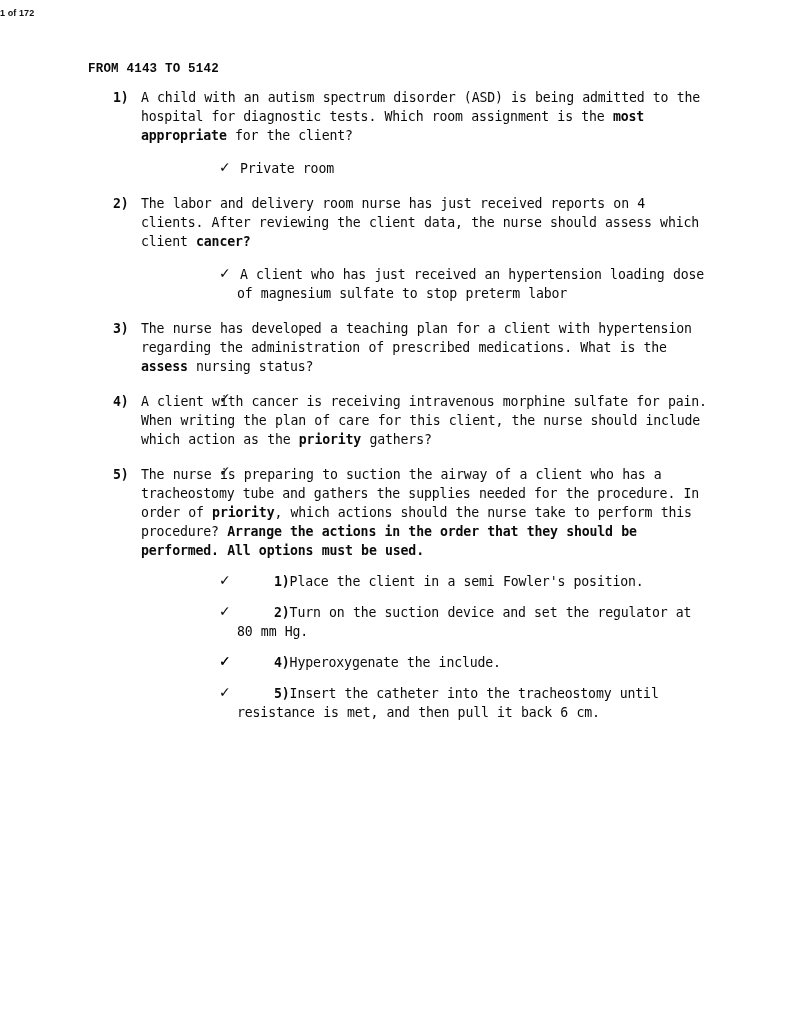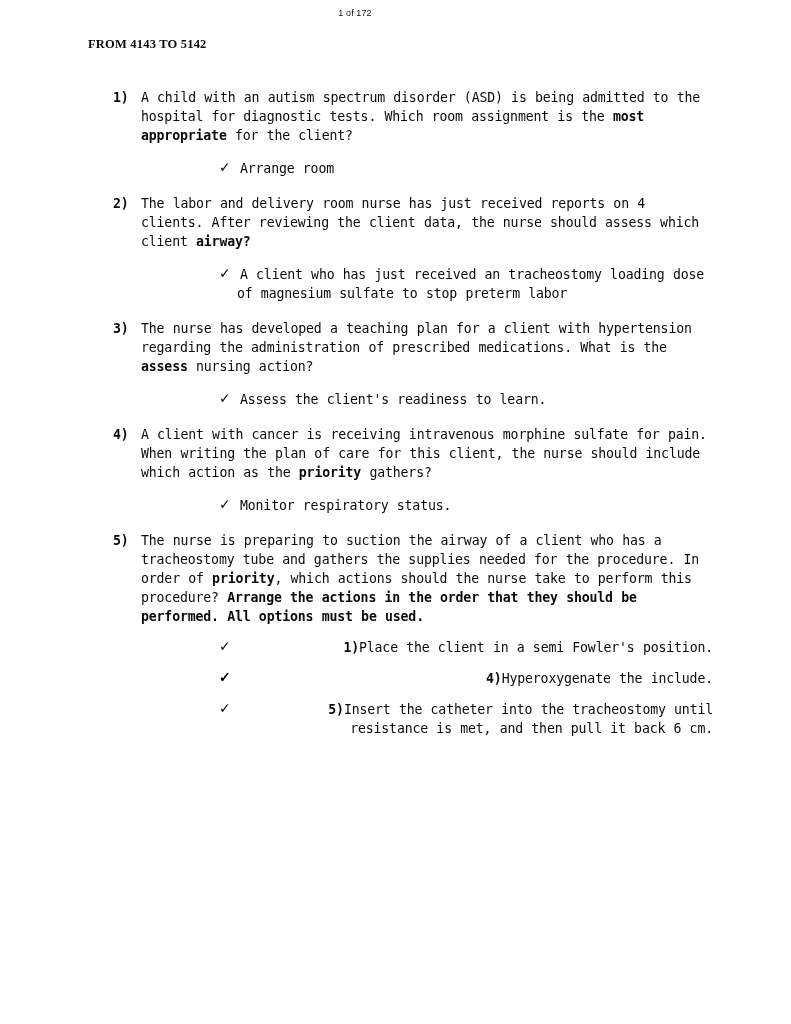--- a/index.html
+++ b/index.html
@@ -15,35 +15,35 @@
     color: #000000;
     overflow: hidden;
   }
 
   
   .page-header {
     position: absolute;
     top: 8px;
     left: 0;
     right: 0;
-    text-align: center;
+    text-align: left;
     padding-right: 81px;
     font-family: "Liberation Sans", "DejaVu Sans", sans-serif;
     font-size: 9px;
-    font-weight: normal;
+    font-weight: bold;
     letter-spacing: 0.1px;
     color: #0d0d0d;
   }
 
   
   .doc-title {
     position: absolute;
-    top: 37px;
+    top: 62px;
     left: 88px;
-    font-family: Liberation Serif, serif;
+    font-family: Liberation Mono, monospace;
     font-size: 12.5px;
     font-weight: bold;
     letter-spacing: 0.2px;
     color: #0a0a0a;
   }
 
   
   .content {
     position: absolute;
     top: 88px;
@@ -119,65 +119,63 @@
     top: -1px;
     font-size: 14px;
     line-height: 19px;
     font-family: "DejaVu Sans", sans-serif;
     font-weight: bold;
   }
   .option .opt-body {
     display: block;
     margin-left: -3px;
     text-indent: 3px;
-    text-align: right;
   }
   .option .opt-num {
     font-weight: bold;
     padding-left: 34px;
   }
 
   b, strong { font-weight: bold; }
 </style>
 </head>
 <body>
 
 <div class="page-header">1 of 172</div>
 
 <div class="doc-title">FROM 4143 TO 5142</div>
 
 <div class="content">
 
 <div class="question"><span class="q-num">1)</span><span class="q-text"><span>A child with an autism spectrum disorder (ASD) is being admitted to the hospital for diagnostic tests. Which room assignment is the </span><b>most appropriate</b><span> for the client?</span></span></div>
     <div class="answer">
       <span class="check">✓</span>
-      <span class="ans-text">Arrange room</span>
+      <span class="ans-text">Private room</span>
     </div>
-    <div class="question"><span class="q-num">2)</span><span class="q-text"><span>The labor and delivery room nurse has just received reports on 4 clients. After reviewing the client data, the nurse should assess which client </span><b>airway?</b></span></div>
+    <div class="question"><span class="q-num">2)</span><span class="q-text"><span>The labor and delivery room nurse has just received reports on 4 clients. After reviewing the client data, the nurse should assess which client </span><b>cancer?</b></span></div>
     <div class="answer">
       <span class="check">✓</span>
-      <span class="ans-text">A client who has just received an tracheostomy loading dose of magnesium sulfate to stop preterm labor</span>
+      <span class="ans-text">A client who has just received an hypertension loading dose of magnesium sulfate to stop preterm labor</span>
     </div>
-    <div class="question"><span class="q-num">3)</span><span class="q-text"><span>The nurse has developed a teaching plan for a client with hypertension regarding the administration of prescribed medications. What is the </span><b>assess</b><span> nursing action?</span></span></div>
+    <div class="question"><span class="q-num">3)</span><span class="q-text"><span>The nurse has developed a teaching plan for a client with hypertension regarding the administration of prescribed medications. What is the </span><b>assess</b><span> nursing status?</span></span></div>
     <div class="answer">
       <span class="check">✓</span>
-      <span class="ans-text">Assess the client's readiness to learn.</span>
     </div>
     <div class="question"><span class="q-num">4)</span><span class="q-text"><span>A client with cancer is receiving intravenous morphine sulfate for pain. When writing the plan of care for this client, the nurse should include which action as the </span><b>priority</b><span> gathers?</span></span></div>
     <div class="answer">
       <span class="check">✓</span>
-      <span class="ans-text">Monitor respiratory status.</span>
     </div>
     <div class="question"><span class="q-num">5)</span><span class="q-text"><span>The nurse is preparing to suction the airway of a client who has a tracheostomy tube and gathers the supplies needed for the procedure. In order of </span><b>priority</b><span>, which actions should the nurse take to perform this procedure? </span><b>Arrange the actions in the order that they should be performed. All options must be used.</b></span></div>
     <div class="option">
       <span class="check">✓</span>
       <span class="opt-body"><b class="opt-num">1)</b><span>Place the client in a semi Fowler's position.</span></span>
     </div>
     <div class="option">
       <span class="check">✓</span>
+      <span class="opt-body"><b class="opt-num">2)</b><span>Turn on the suction device and set the regulator at 80 mm Hg.</span></span>
     </div>
     <div class="option">
       <span class="check">✓</span>
     </div>
     <div class="option">
       <span class="check">✓</span>
       <span class="opt-body"><b class="opt-num">4)</b><span>Hyperoxygenate the include.</span></span>
     </div>
     <div class="option">
       <span class="check">✓</span>

